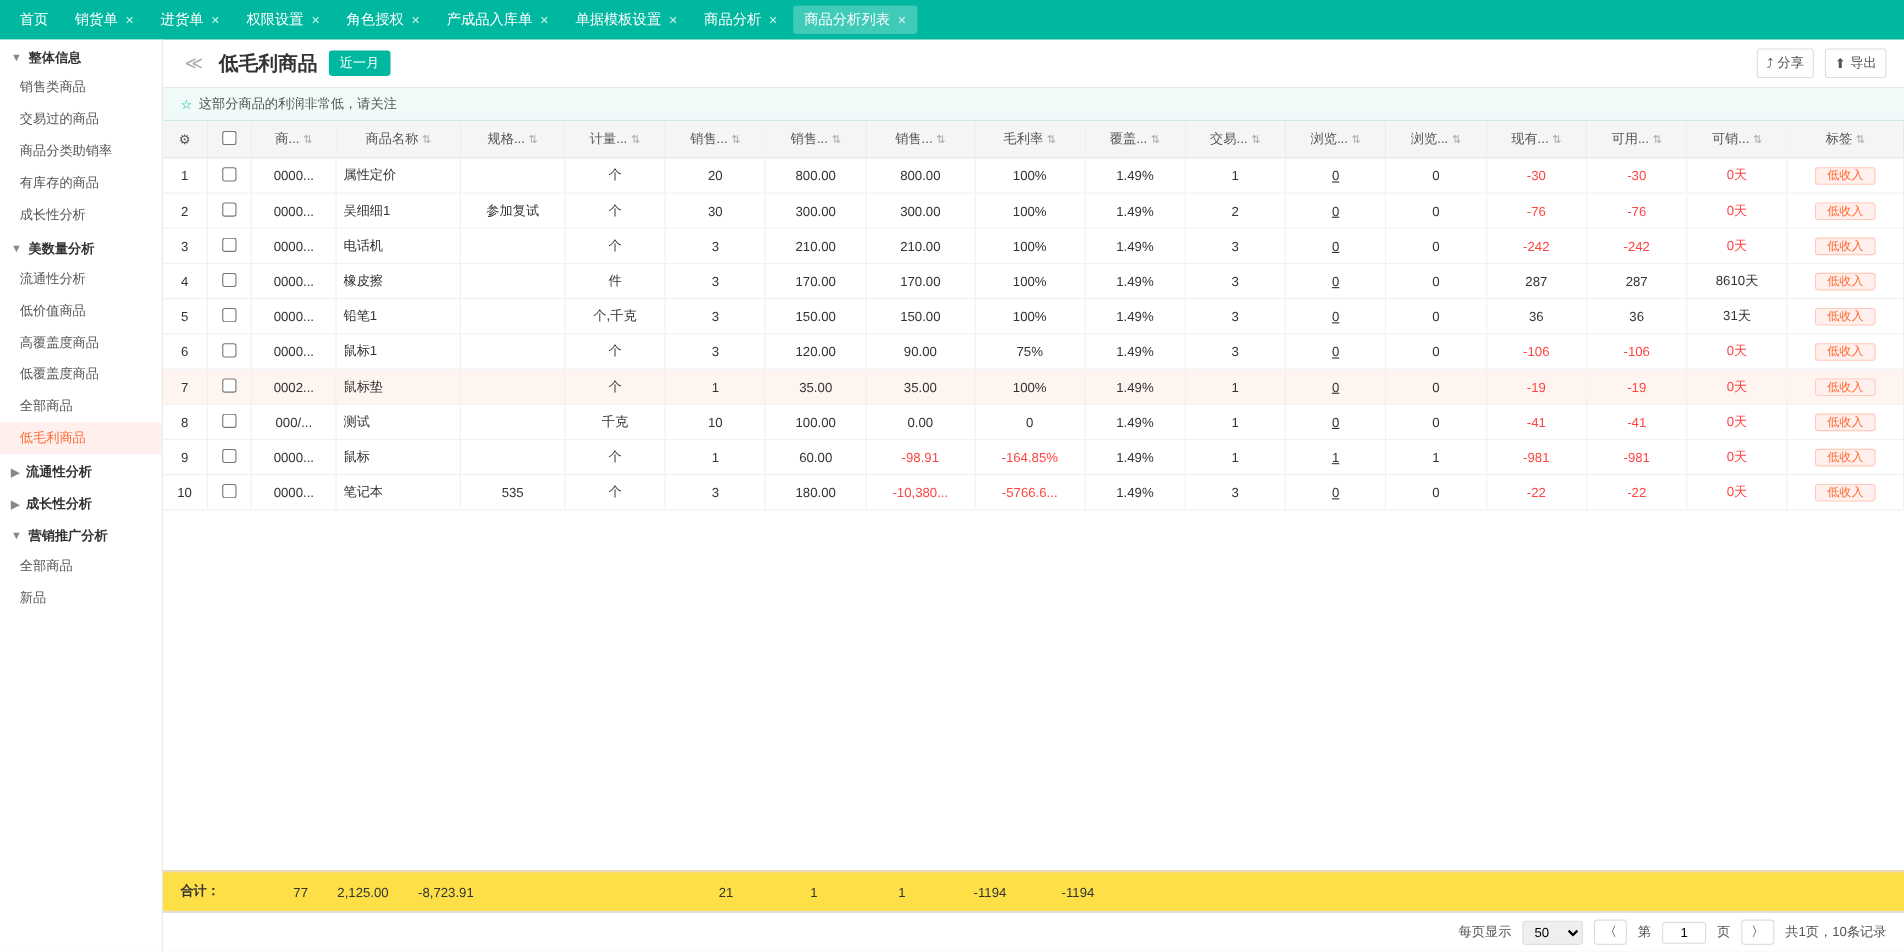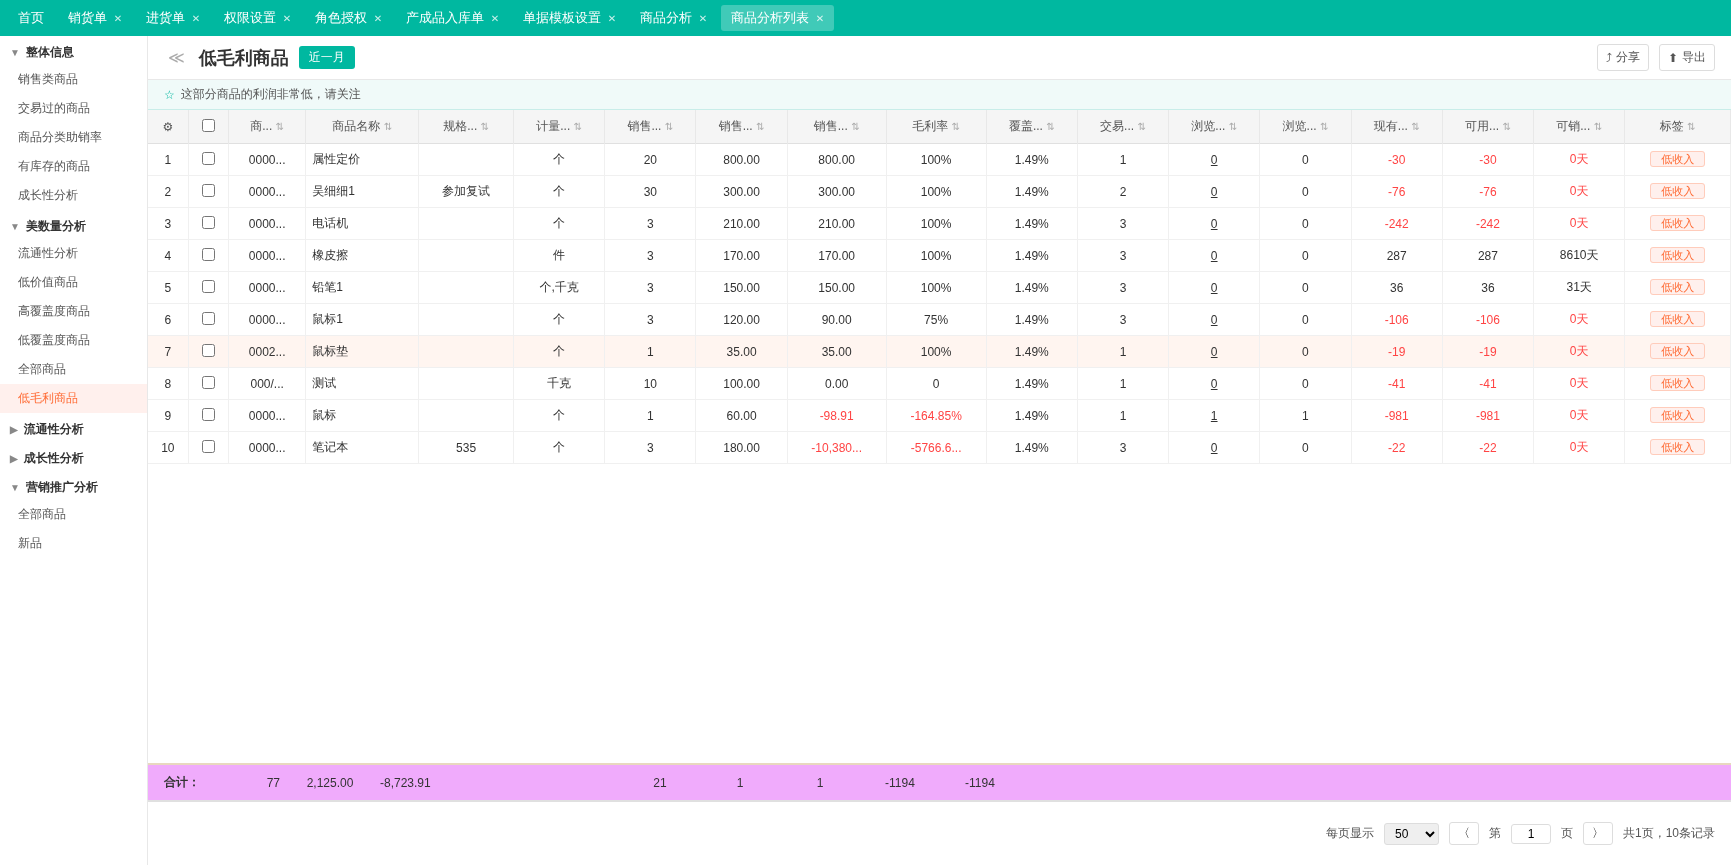--- a/index.html
+++ b/index.html
@@ -183,37 +183,37 @@
       color: #ff6b35;
       border: 1px solid #ffccbb;
       border-radius: 3px;
       padding: 1px 10px;
       font-size: 11px;
     }
     .underline { text-decoration: underline; cursor: pointer; }
 
     
     .footer-total {
-      background: #f0abfc;
+      background: #fde047;
       border-top: 2px solid #e8d8c0;
       display: flex;
       align-items: center;
       padding: 8px 16px;
       font-size: 12px;
       color: #333;
       min-height: 38px;
       border-bottom: 1px solid #e0e0e0;
     }
     .footer-total .label { font-weight: bold; margin-right: 20px; }
 
     
     .bottom-bar {
       background: #fff;
       border-top: 1px solid #e0e0e0;
-      padding: 20px 16px;
+      padding: 6px 16px;
       display: flex;
       align-items: center;
       justify-content: flex-end;
       gap: 10px;
       font-size: 12px;
       color: #555;
     }
     .page-size-select {
       border: 1px solid #ddd;
       border-radius: 3px;

